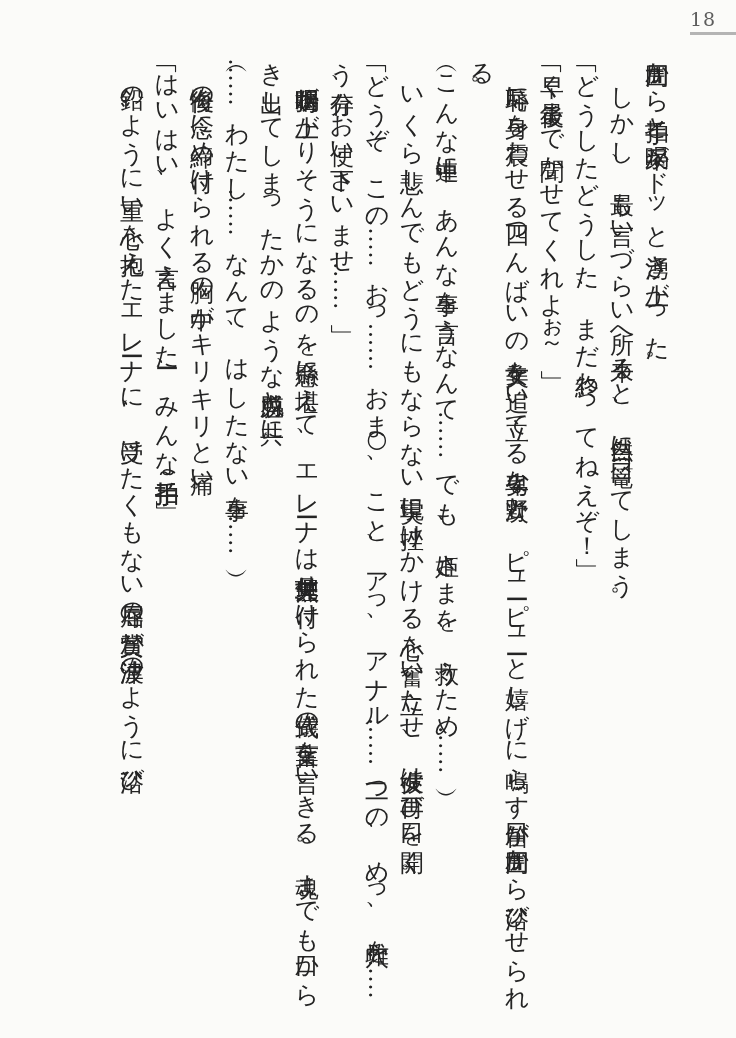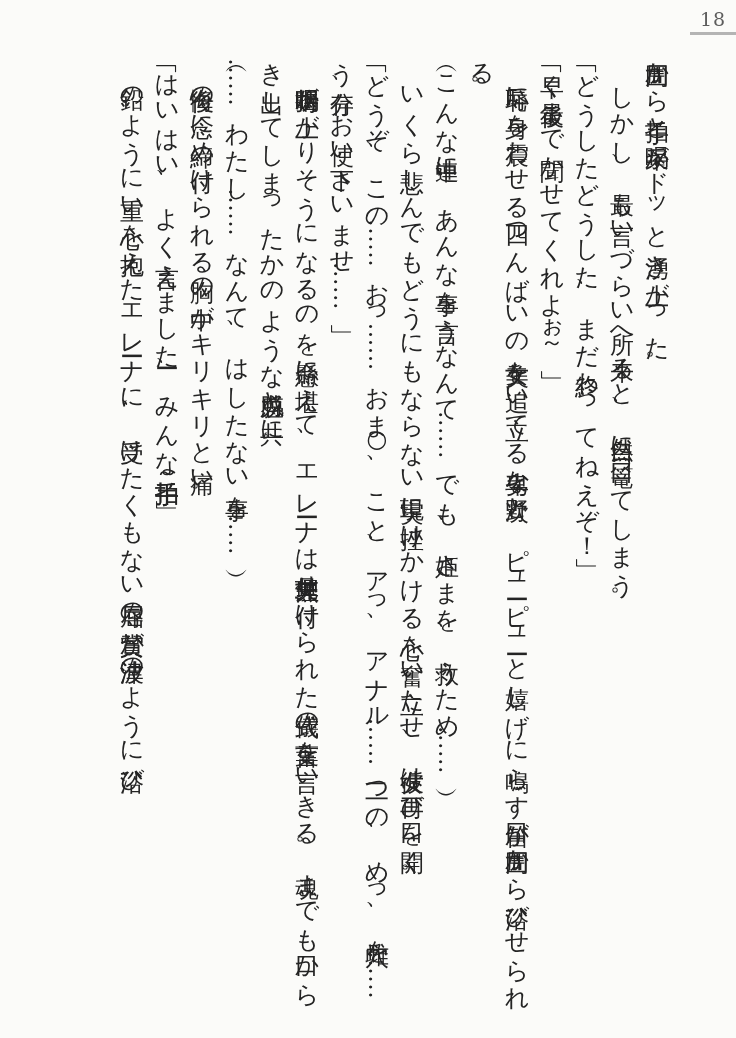--- a/index.html
+++ b/index.html
@@ -13,21 +13,20 @@
     height: 1038px;
     background: #fbfbf9;
     overflow: hidden;
     font-family: "DejaVu Serif", "Liberation Serif", serif;
   }
   .page-number {
     position: absolute;
     top: 8px;
     right: 0;
     width: 46px;
-    text-align: center;
     font-size: 19px;
     letter-spacing: 1px;
     color: #5d5d5d;
     padding-bottom: 2px;
     border-bottom: 3px solid #b4b4b4;
     font-family: "DejaVu Serif", "Liberation Serif", serif;
   }
   .text-block {
     position: absolute;
     top: 46px;

